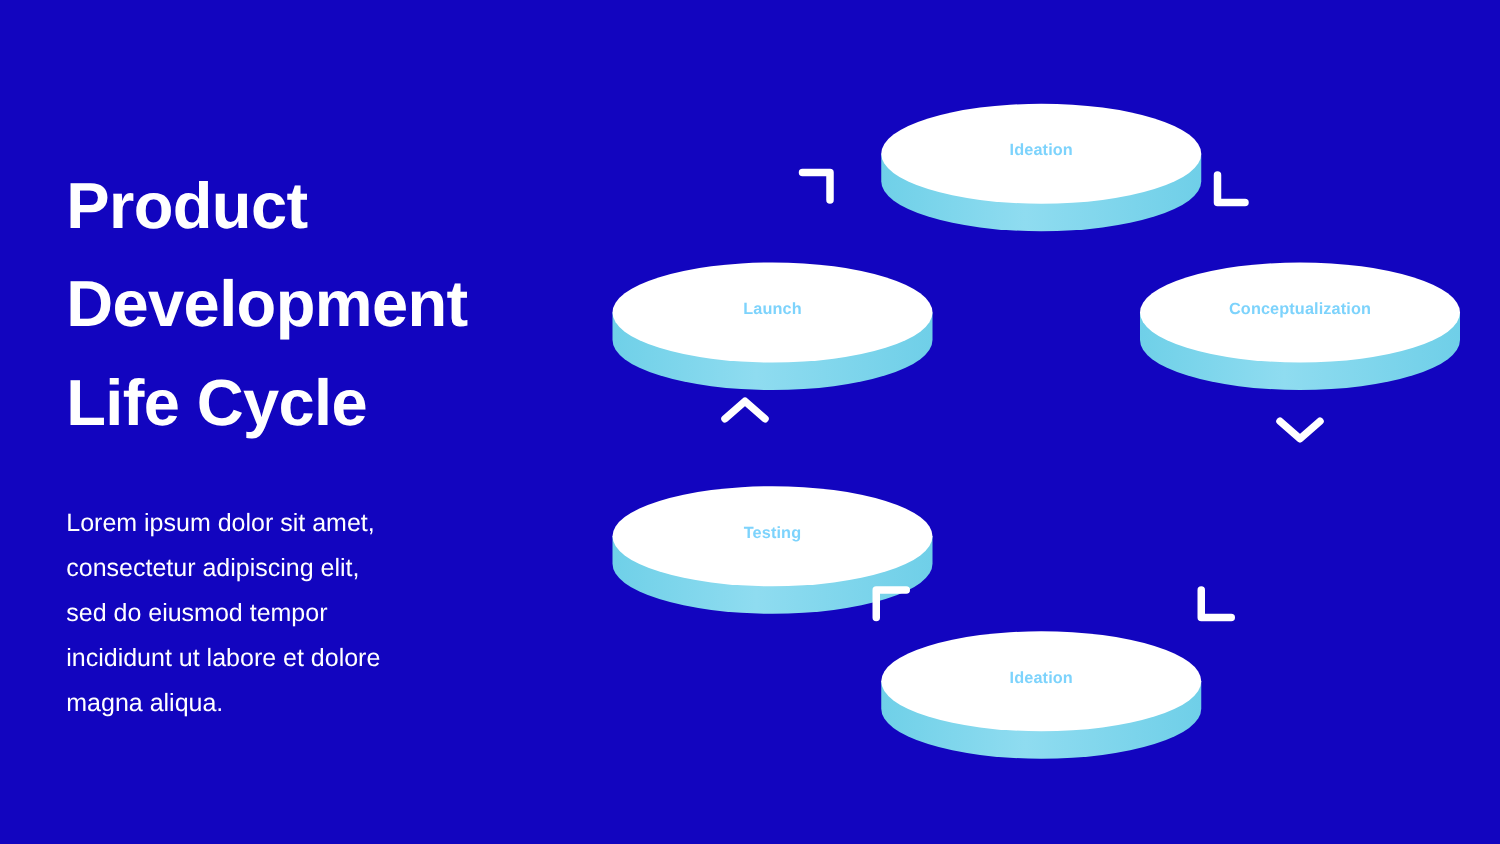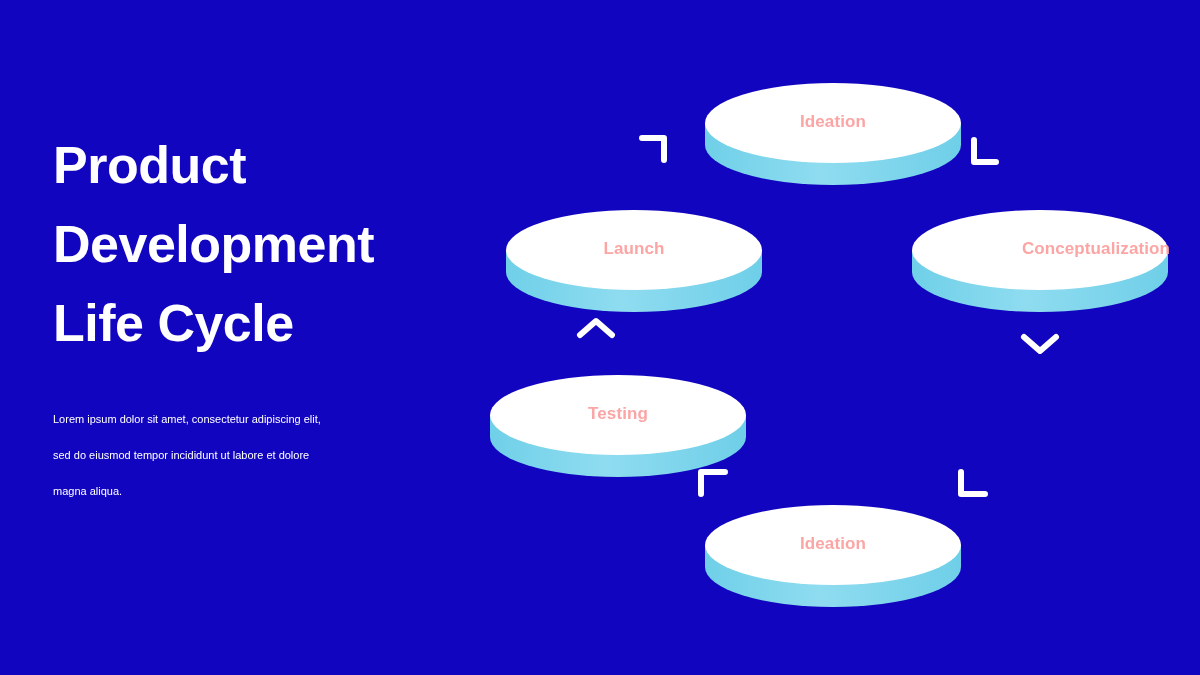--- a/index.html
+++ b/index.html
@@ -34,21 +34,21 @@
     line-height: 79px;
     letter-spacing: -0.5px;
     color: #ffffff;
     margin: 0;
     white-space: pre-line;
   }
   #slide-body {
     margin: 0;
     margin-top: 38px;
     font-family: "Liberation Sans", sans-serif;
-    font-size: 11px;
+    font-size: 20px;
     line-height: 36px;
     color: #ffffff;
     width: 268px;
     font-weight: normal;
   }
 
   
   #cycle {
     position: absolute;
     left: 470px;
@@ -63,22 +63,22 @@
     display: block;
     overflow: visible;
   }
   .node-label {
     position: absolute;
     left: 0;
     right: 0;
     text-align: center;
     font-family: "Liberation Sans", sans-serif;
     font-weight: bold;
-    font-size: 17px;
-    color: #fca5a5;
+    font-size: 13px;
+    color: #7dd3fc;
     letter-spacing: 0.1px;
     white-space: nowrap;
     pointer-events: none;
   }
   .connector {
     position: absolute;
   }
   .connector svg { display: block; }
 </style>
 </head>
@@ -115,55 +115,55 @@
         <defs>
           <linearGradient id="sideG2" x1="0" y1="0" x2="1" y2="0">
             <stop offset="0%" stop-color="#6fd0e8"></stop>
             <stop offset="45%" stop-color="#8fdcf0"></stop>
             <stop offset="100%" stop-color="#6fcfe8"></stop>
           </linearGradient>
         </defs>
         <path d="M2,63 L2,85 A128,40 0 0 0 258,85 L258,63 Z" fill="url(#sideG2)"></path>
         <ellipse cx="130" cy="63" rx="128" ry="40" fill="#ffffff"></ellipse>
       </svg>
-      <div class="node-label" style="top:52px;text-align:right;">Conceptualization</div>
+      <div class="node-label" style="top:52px;">Conceptualization</div>
     </div>
 
 
     <div class="node" style="left:233px; top:482px;">
       <svg width="260" height="128" viewBox="0 0 260 128">
         <defs>
           <linearGradient id="sideG4" x1="0" y1="0" x2="1" y2="0">
             <stop offset="0%" stop-color="#6fd0e8"></stop>
             <stop offset="45%" stop-color="#8fdcf0"></stop>
             <stop offset="100%" stop-color="#6fcfe8"></stop>
           </linearGradient>
         </defs>
         <path d="M2,63 L2,85 A128,40 0 0 0 258,85 L258,63 Z" fill="url(#sideG4)"></path>
         <ellipse cx="130" cy="63" rx="128" ry="40" fill="#ffffff"></ellipse>
       </svg>
       <div class="node-label" style="top:52px;">Ideation</div>
     </div>
 
-    <div class="node" style="left:18px; top:352px;">
+    <div class="node" style="left:18px; top:366px;">
       <svg width="260" height="128" viewBox="0 0 260 128">
         <defs>
           <linearGradient id="sideG5" x1="0" y1="0" x2="1" y2="0">
             <stop offset="0%" stop-color="#6fd0e8"></stop>
             <stop offset="45%" stop-color="#8fdcf0"></stop>
             <stop offset="100%" stop-color="#6fcfe8"></stop>
           </linearGradient>
         </defs>
         <path d="M2,63 L2,85 A128,40 0 0 0 258,85 L258,63 Z" fill="url(#sideG5)"></path>
         <ellipse cx="130" cy="63" rx="128" ry="40" fill="#ffffff"></ellipse>
       </svg>
       <div class="node-label" style="top:52px;">Testing</div>
     </div>
 
-    <div class="node" style="left:34px; top:187px;">
+    <div class="node" style="left:18px; top:187px;">
       <svg width="260" height="128" viewBox="0 0 260 128">
         <defs>
           <linearGradient id="sideG6" x1="0" y1="0" x2="1" y2="0">
             <stop offset="0%" stop-color="#6fd0e8"></stop>
             <stop offset="45%" stop-color="#8fdcf0"></stop>
             <stop offset="100%" stop-color="#6fcfe8"></stop>
           </linearGradient>
         </defs>
         <path d="M2,63 L2,85 A128,40 0 0 0 258,85 L258,63 Z" fill="url(#sideG6)"></path>
         <ellipse cx="130" cy="63" rx="128" ry="40" fill="#ffffff"></ellipse>

